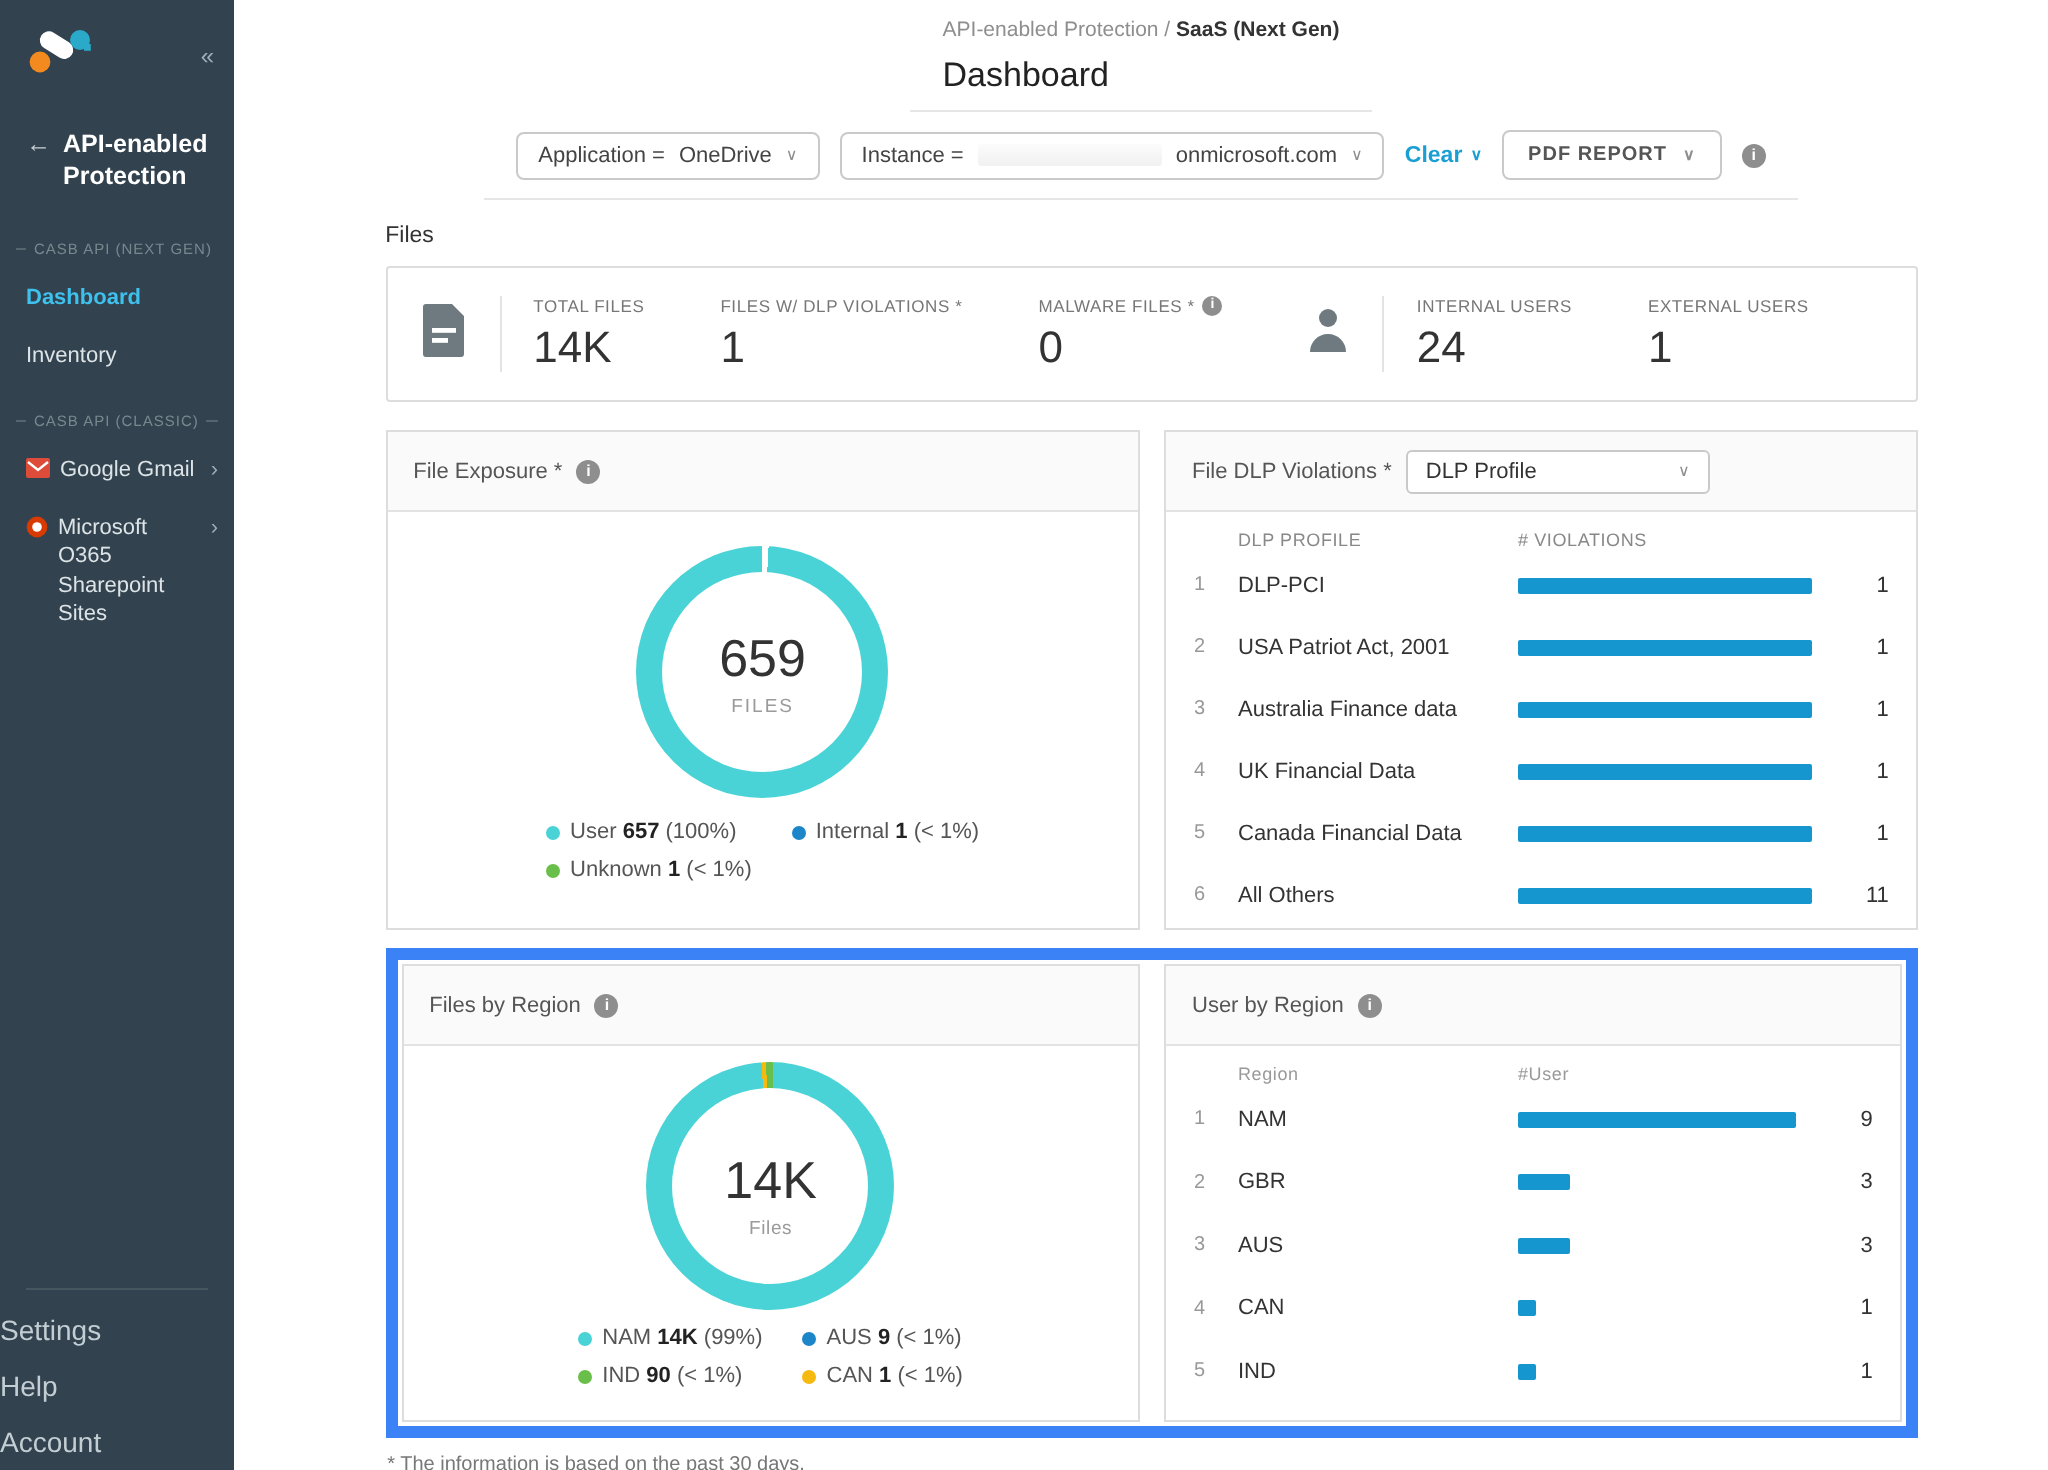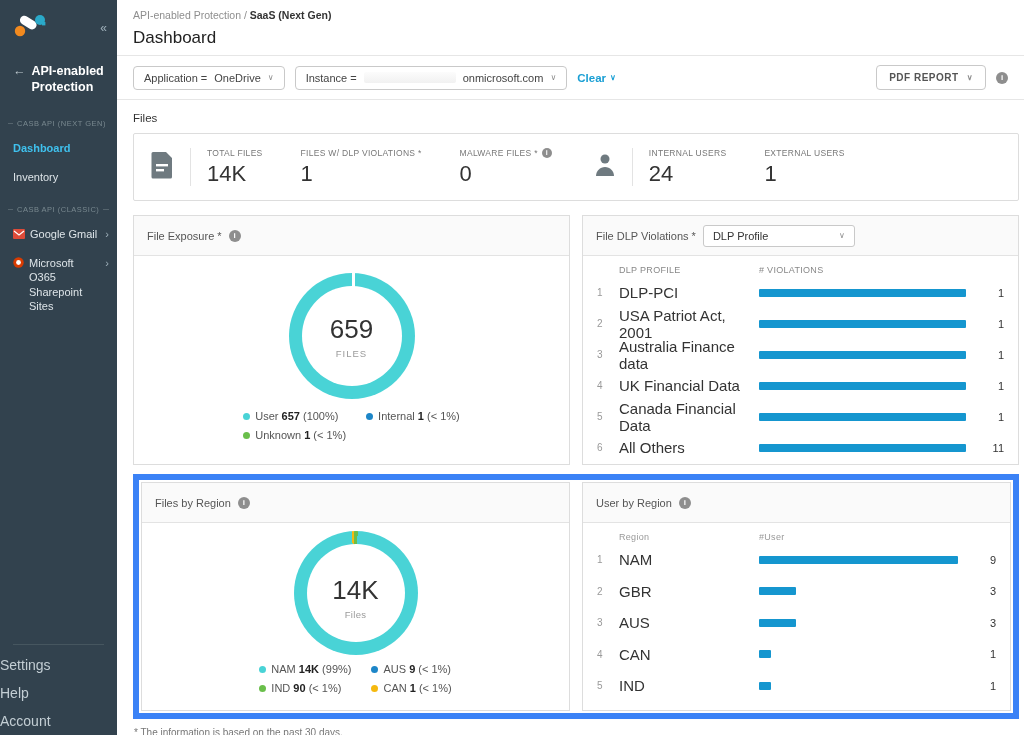--- a/index.html
+++ b/index.html
@@ -17,21 +17,21 @@
   .section-label::after { flex:1; }
   .nav-item { padding:7px 8px 7px 13px; font-size:11px; color:#dde4e8; cursor:pointer; display:flex; align-items:flex-start; gap:5px; line-height:1.3; }
   .nav-item.active { color:#3fc1ee; font-weight:bold; }
   .nav-chevron { margin-left:auto; color:#9fb0ba; font-size:11px; }
   .nav-ico { flex-shrink:0; margin-top:1px; }
   .sidebar-spacer { flex:1; }
   .sidebar-divider { border-top:1px solid #46565f; margin:0 13px 6px 13px; }
   .footer-item { padding:6px 0; font-size:14px; color:#c3ced4; cursor:pointer; }
 
   
-  .main { flex:1; display:flex; flex-direction:column; background:#fff; min-width:0; }
+  .main { flex:1; display:flex; flex-direction:column; background:#fff; min-width:0;align-items:center; }
   .topbar { padding:9px 16px 7px 16px; border-bottom:1px solid #e6e6e6; }
   .breadcrumb { font-size:10.5px; color:#8e8e8e; }
   .breadcrumb .crumb-current { color:#333; font-weight:bold; }
   .page-title { font-size:17px; color:#222; margin-top:7px; font-weight:500; }
 
   .filter-row { display:flex; align-items:center; gap:10px; padding:9px 16px; border-bottom:1px solid #e6e6e6; }
   .chip { display:inline-flex; align-items:center; gap:7px; border:1px solid #c9c9c9; border-radius:4px; padding:5px 10px; font-size:11px; color:#444; background:#fff; cursor:pointer; }
   .chip .chev { color:#8e8e8e; font-size:8px; }
   .redacted { width:92px; height:11px; background:linear-gradient(#fcfcfc,#f1f1f1); border-radius:2px; }
   .clear-link { color:#1a9fd4; font-size:11.5px; font-weight:bold; display:flex; align-items:center; gap:4px; cursor:pointer; }
@@ -76,21 +76,21 @@
   .legend-item b { color:#222; }
 
   
   .table-head { display:flex; font-size:9px; color:#888; letter-spacing:.3px; padding:9px 14px 2px 14px; }
   .th-idx { width:22px; }
   .th-name { width:140px; }
   .th-bar { flex:1; }
   .trow { display:flex; align-items:center; padding:0 14px; }
   .trow-6 { height:31px; } .trow-5 { height:31.5px; }
   .td-idx { width:22px; font-size:10px; color:#999; }
-  .td-name { width:140px; font-size:15px; color:#333; }
+  .td-name { width:140px; font-size:11px; color:#333; }
   .td-bar-zone { flex:1; padding-right:14px; }
   .bar { height:8px; background:#1596cf; border-radius:1px; }
   .td-val { width:24px; font-size:11px; color:#333; text-align:right; }
 
   .highlight-group { border:6px solid #3b82f6; margin-top:9px; padding:2px; display:grid; grid-template-columns:1fr 1fr; gap:12px; }
   .footnote { font-size:10px; color:#777; margin:8px 0 0 1px; }
 </style>
 </head>
 <body>
 

